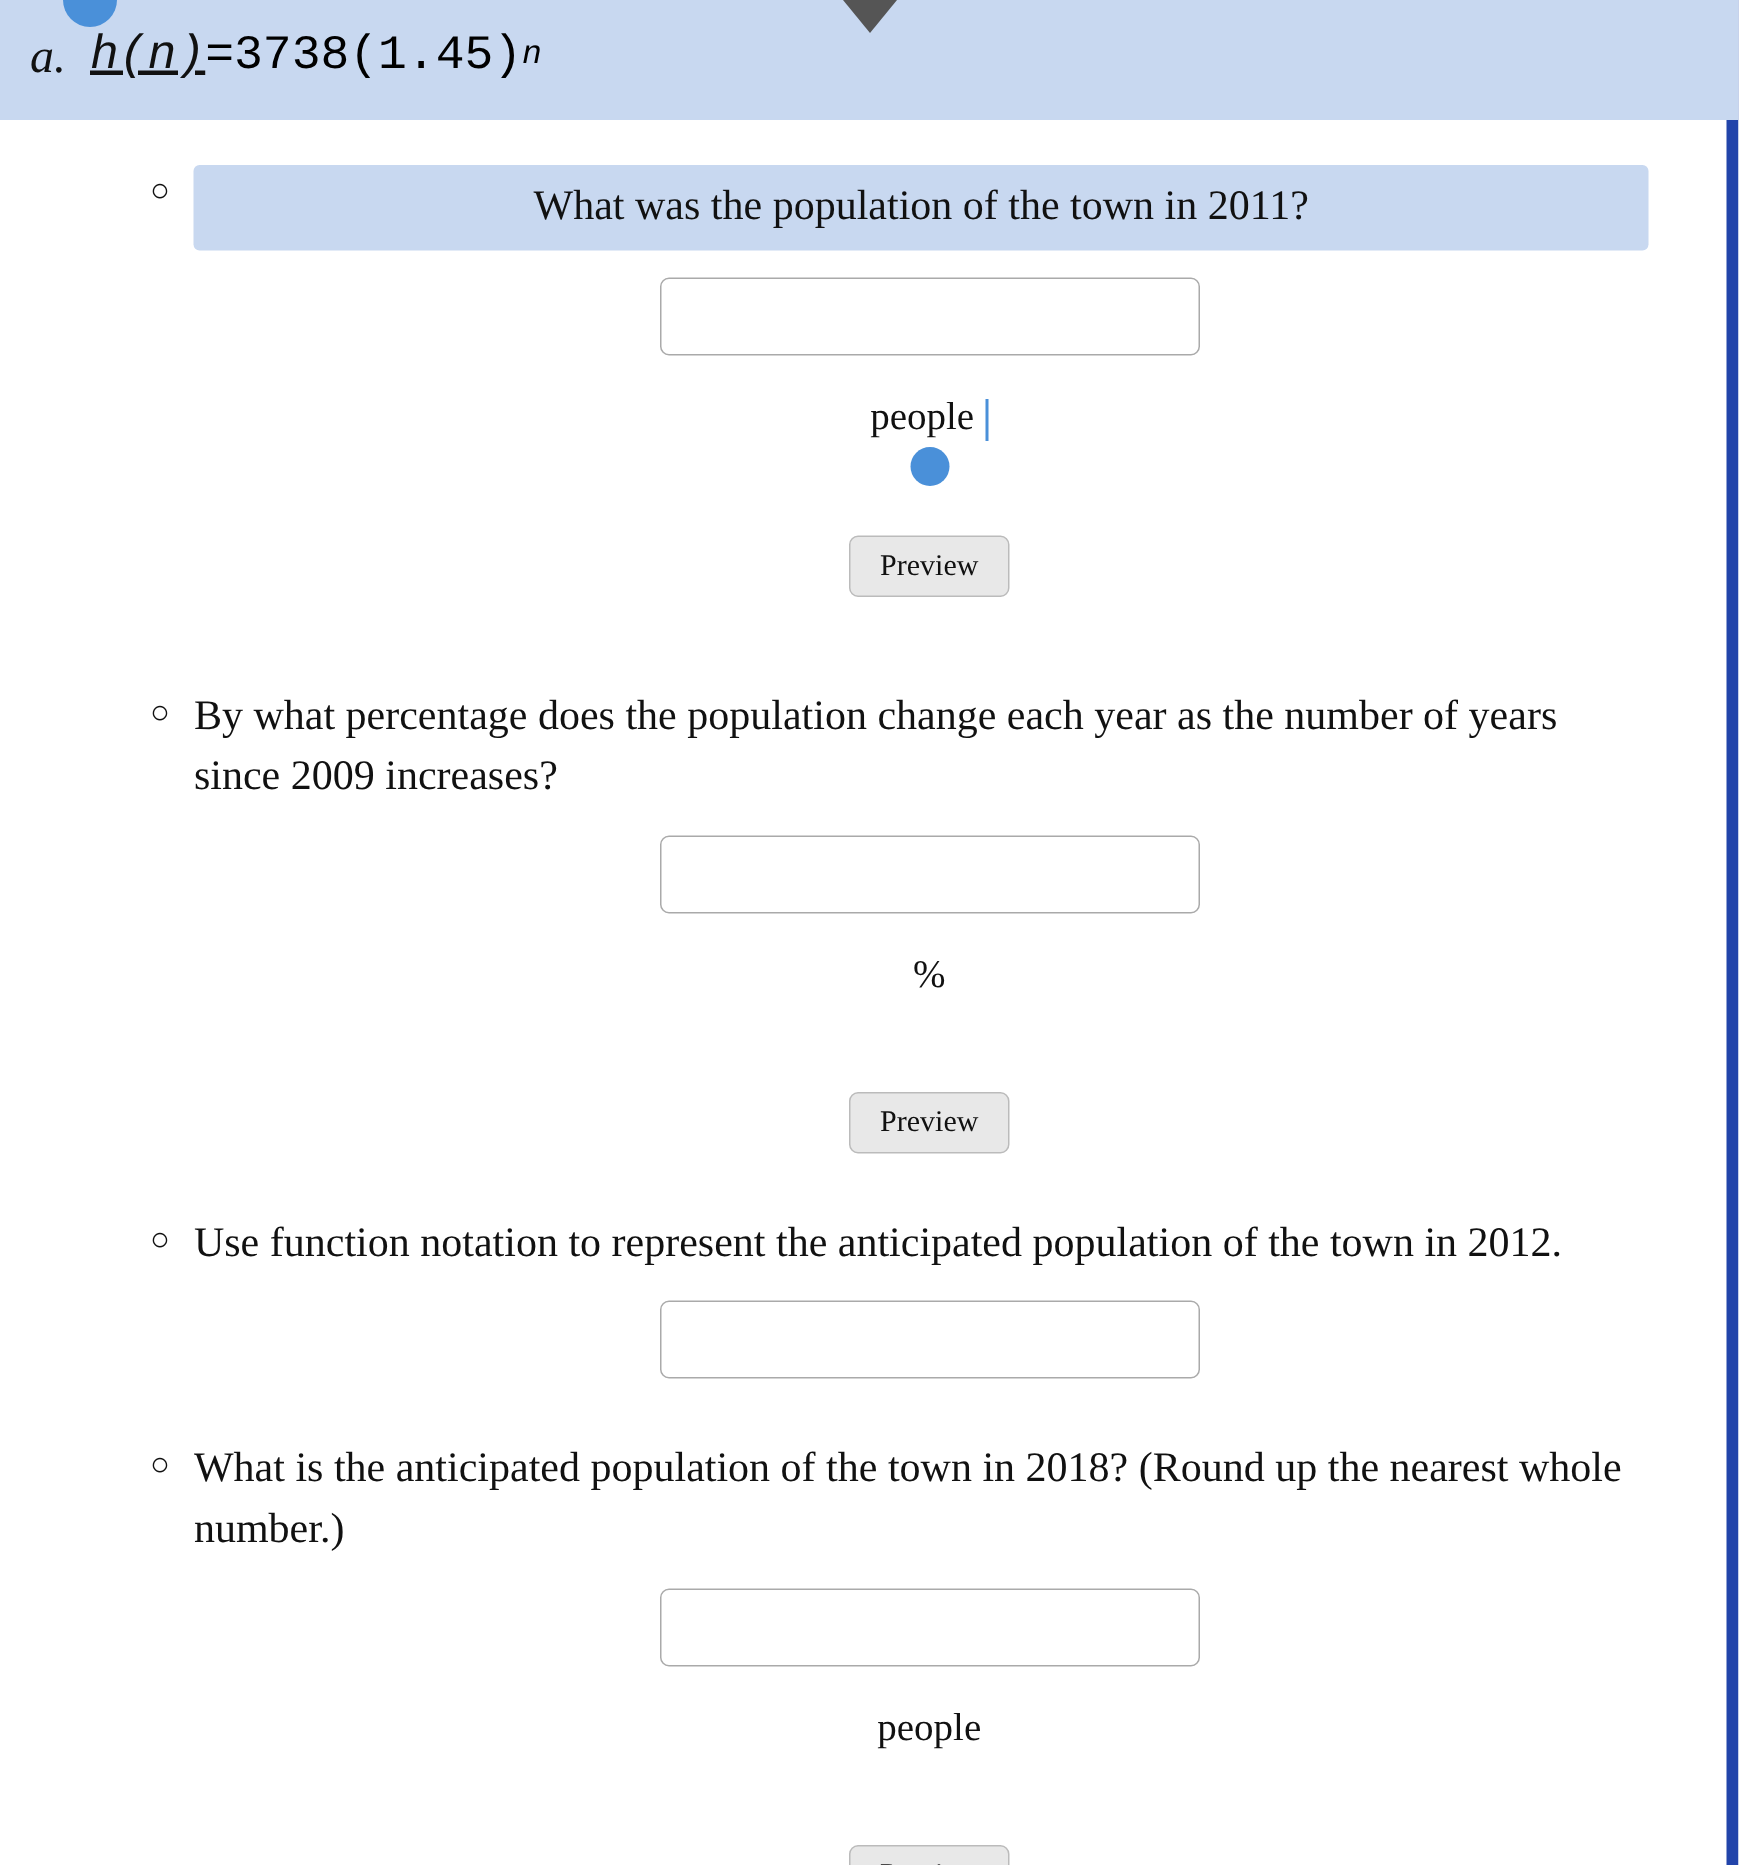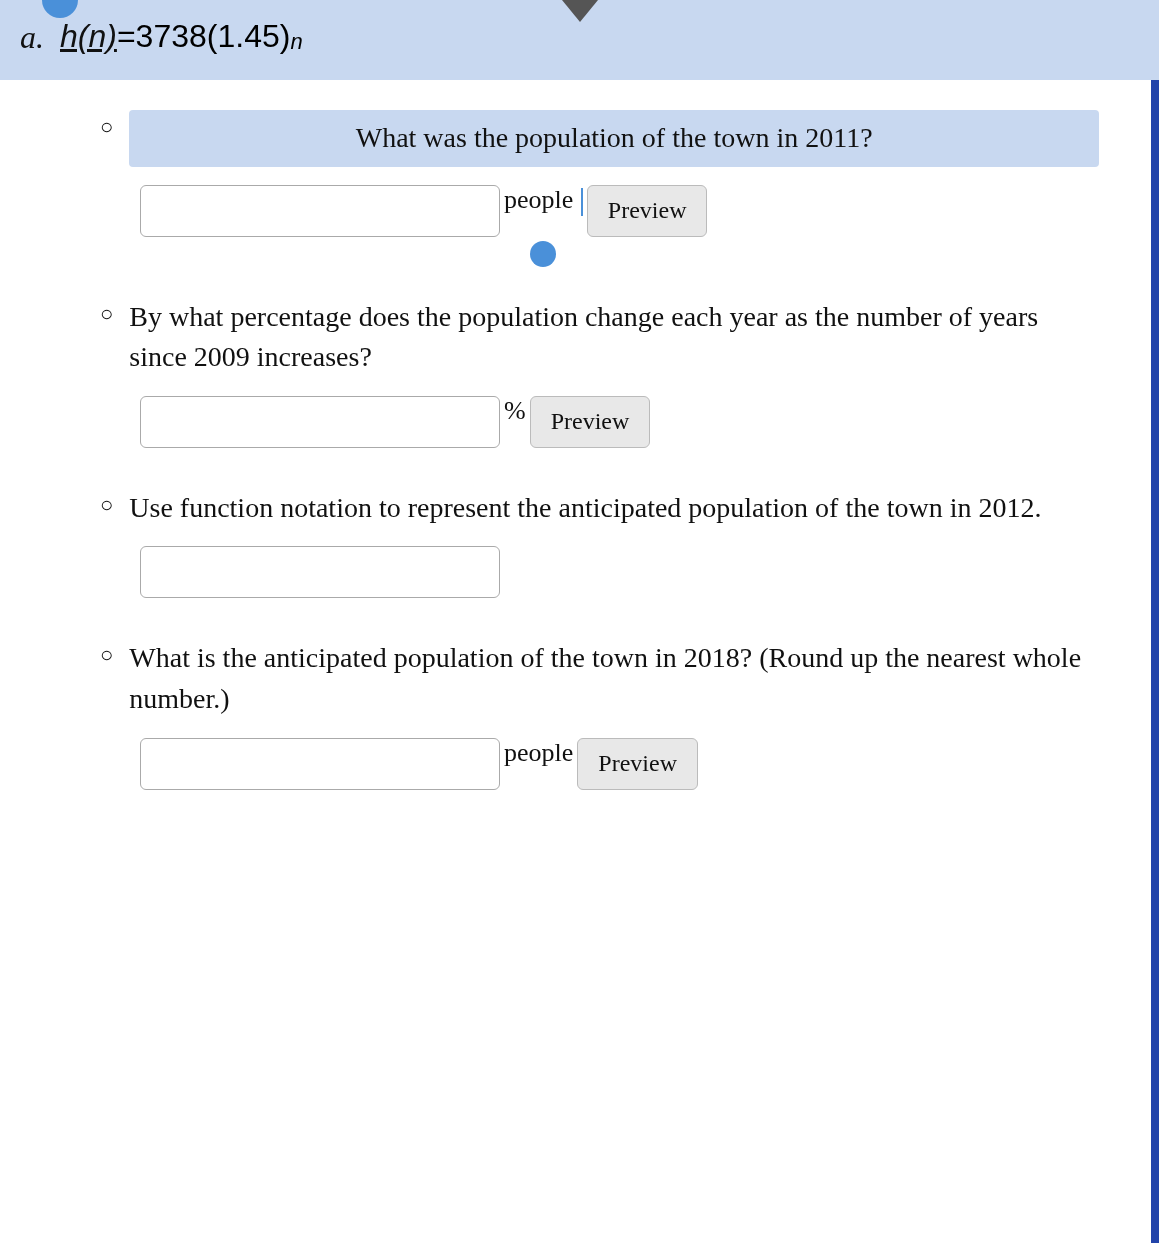--- a/index.html
+++ b/index.html
@@ -94,23 +94,25 @@
     .question-text {
       font-size: 28px;
       color: #111;
       line-height: 1.45;
       font-family: Georgia, serif;
     }
 
     
     .input-row {
       display: flex;
-      gap: 4px;
+      align-items: center;
+      gap: 26px;
       margin-left: 40px;
       margin-top: 8px;
+      flex-direction: column;
     }
 
     .answer-input {
       width: 360px;
       height: 52px;
       border: 1.5px solid #aaa;
       border-radius: 6px;
       background: #ffffff;
       font-size: 22px;
       padding: 4px 10px;
@@ -121,25 +123,26 @@
       font-size: 26px;
       color: #111;
       font-family: Georgia, serif;
       position: relative;
     }
 
     .preview-btn {
       background: #e8e8e8;
       border: 1.5px solid #bbb;
       border-radius: 6px;
-      font-size: 24px;
+      font-size: 20px;
       padding: 8px 20px;
       cursor: pointer;
       font-family: Georgia, serif;
       color: #111;
+      margin-top: 37px;
     }
 
     
     .formula-highlight {
       background: #c8d8f0;
     }
   </style>
 </head>
 <body>
 
@@ -148,21 +151,21 @@
   <div class="top-arrow"></div>
 
   <div class="right-bar"></div>
 
   <div class="part-a-header formula-highlight">
 
     <div style="position:absolute; top:-18px; left:42px; width:36px; height:36px; background:#4a90d9; border-radius:50%; z-index:10;"></div>
 
     <span class="part-label">a.</span>
 
-    <div style="display:flex; align-items:flex-end; font-size:32px; font-family:Liberation Sans, sans-serif;">
+    <div style="display:flex; align-items:center; font-size:32px; font-family:Liberation Mono, monospace;">
       <span style="text-decoration:underline; text-decoration-color:#111; font-style:italic; color:#111;">h(n)</span>
       <span> = </span>
       <span>3738(1.45)</span>
       <sup style="font-style:italic; font-size:22px;">n</sup>
     </div>
   </div>
 
   <div class="sub-questions">
 
     <div class="sub-question">

